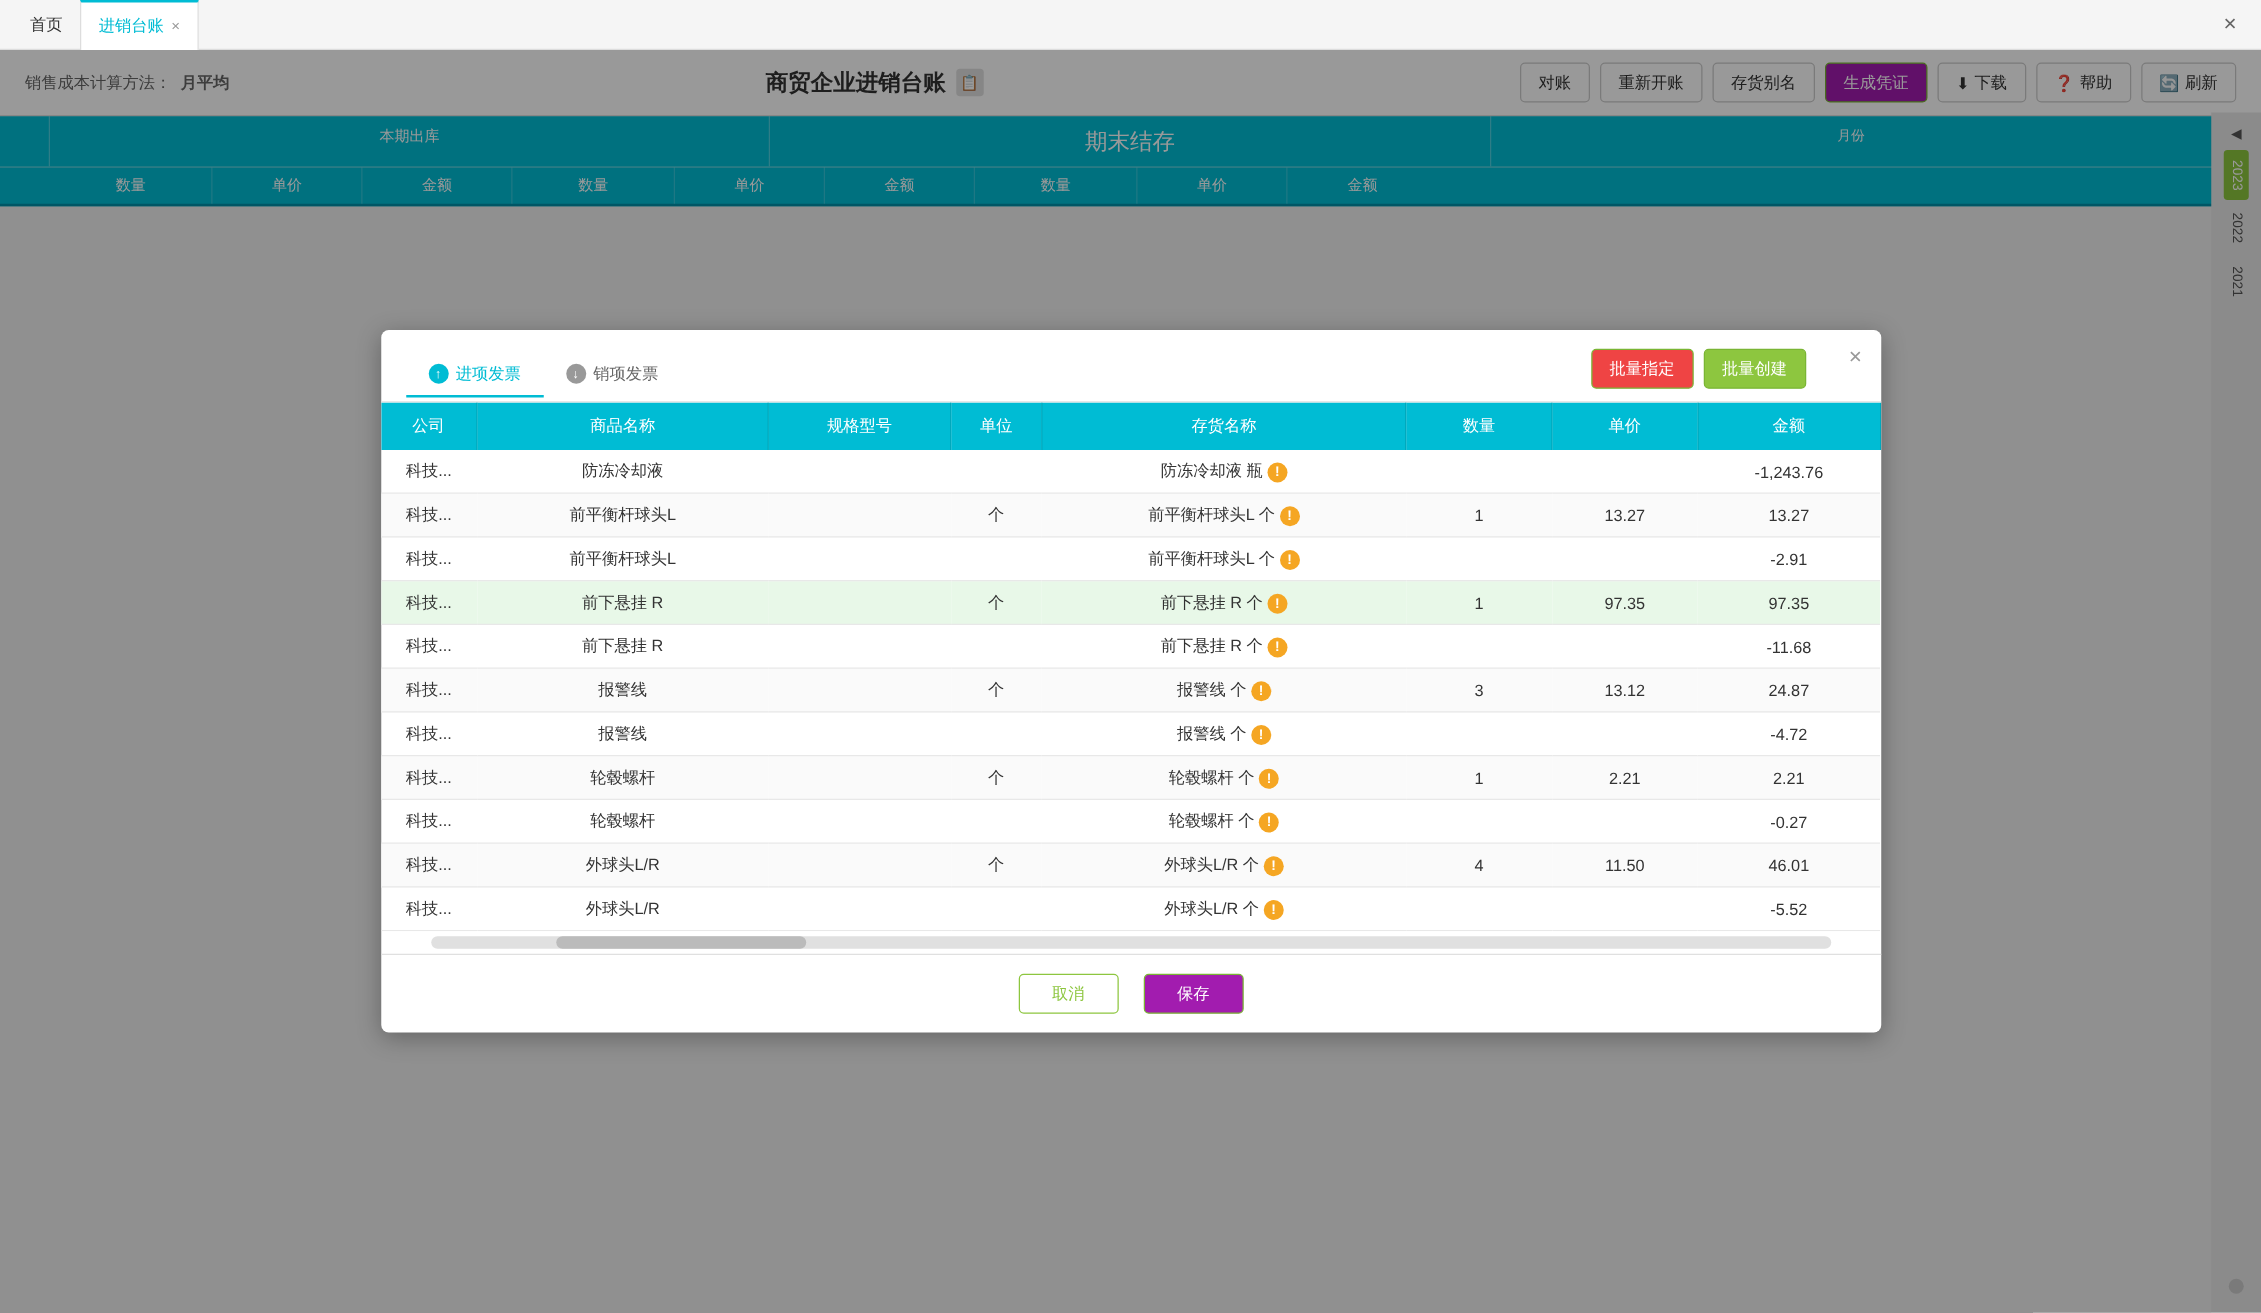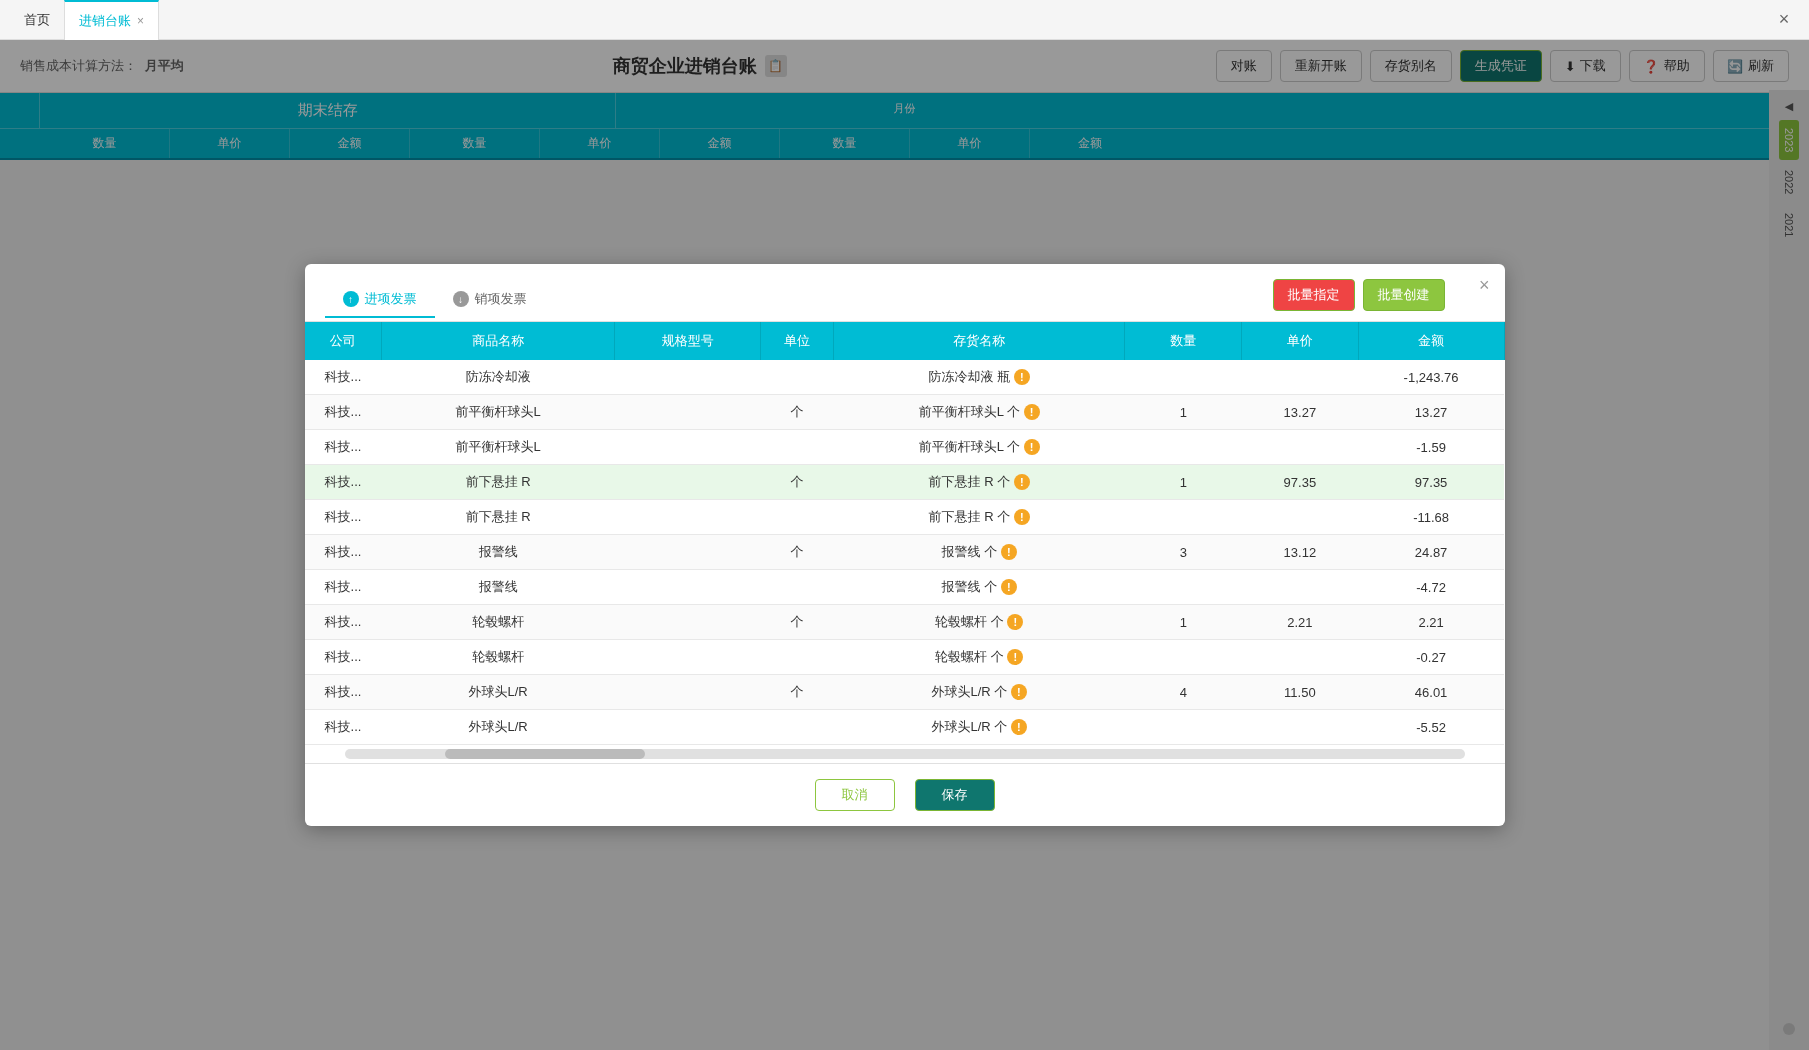--- a/index.html
+++ b/index.html
@@ -15,21 +15,21 @@
     
     .main { background: #f0f0f0; height: calc(1050px - 40px); position: relative; }
 
     
     .toolbar { background: #fff; padding: 10px 20px; display: flex; align-items: center; border-bottom: 1px solid #e0e0e0; }
     .toolbar-left { font-size: 13px; color: #666; }
     .toolbar-title { flex: 1; text-align: left; font-size: 18px; font-weight: bold; color: #333; display: flex; align-items: center; justify-content: center; gap: 8px; }
     .toolbar-title-icon { width: 22px; height: 22px; background: #e0e0e0; border-radius: 3px; display: flex; align-items: center; justify-content: center; font-size: 12px; color: #666; }
     .toolbar-right { display: flex; gap: 8px; align-items: center; }
     .btn { padding: 6px 14px; border-radius: 4px; border: 1px solid #ccc; cursor: pointer; font-size: 13px; background: #fff; color: #333; white-space: nowrap; }
-    .btn-primary { background: #0f766e; border-color: #7ab534; color: #fff; }
+    .btn-primary { background: #a21caf; border-color: #7ab534; color: #fff; }
     .btn-icon { display: flex; align-items: center; gap: 4px; }
 
     
     .modal-overlay { position: absolute; top: 0; left: 0; width: 100%; height: 100%; background: rgba(0,0,0,0.4); display: flex; align-items: center; justify-content: center; z-index: 100; }
     .modal { background: #fff; border-radius: 6px; width: 1200px; max-height: 700px; display: flex; flex-direction: column; position: relative; box-shadow: 0 4px 20px rgba(0,0,0,0.3); }
     .modal-header { padding: 15px 20px 0 20px; display: flex; align-items: center; justify-content: space-between; border-bottom: 1px solid #e0e0e0; }
     .modal-tabs { display: flex; gap: 0; }
     .modal-tab { padding: 8px 18px; cursor: pointer; border-bottom: 2px solid transparent; font-size: 13px; color: #666; display: flex; align-items: center; gap: 6px; }
     .modal-tab-active { border-bottom: 2px solid #00bcd4; color: #00bcd4; }
     .modal-tab-icon { width: 16px; height: 16px; border-radius: 50%; background: #00bcd4; display: flex; align-items: center; justify-content: center; color: #fff; font-size: 10px; }
@@ -93,21 +93,22 @@
       </button>
       <button class="btn btn-icon">
         <span>🔄</span>
         <span>刷新</span>
       </button>
     </div>
   </div>
 
   <div style="background:#00bcd4; display:grid; grid-template-columns: 40px 1fr 1fr 1fr 40px; color:#fff; text-align:center; border-bottom:1px solid rgba(255,255,255,0.3);">
     <div style="padding:8px 4px; font-size:12px; border-right:1px solid rgba(255,255,255,0.3);"></div>
-    <div style="padding:8px 4px; font-size:15px; border-right:1px solid rgba(255,255,255,0.3);">期末结存</div>
+    <div style="padding:8px 4px; font-size:12px; border-right:1px solid rgba(255,255,255,0.3);">本期出库</div>
+    <div style="padding:8px 4px; font-size:18px; border-right:1px solid rgba(255,255,255,0.3);">期末结存</div>
     <div style="padding:8px 4px; font-size:11px;">月份</div>
   </div>
   <div style="background:#00bcd4; display:grid; grid-template-columns: 40px 130px 120px 120px 130px 120px 120px 130px 120px 120px 40px; color:#fff; text-align:center; border-bottom:2px solid #008fa8;">
     <div style="padding:6px 4px; font-size:12px;"></div>
     <div style="padding:6px 4px; font-size:12px; border-right:1px solid rgba(255,255,255,0.2);">数量</div>
     <div style="padding:6px 4px; font-size:12px; border-right:1px solid rgba(255,255,255,0.2);">单价</div>
     <div style="padding:6px 4px; font-size:12px; border-right:1px solid rgba(255,255,255,0.2);">金额</div>
     <div style="padding:6px 4px; font-size:12px; border-right:1px solid rgba(255,255,255,0.2);">数量</div>
     <div style="padding:6px 4px; font-size:12px; border-right:1px solid rgba(255,255,255,0.2);">单价</div>
     <div style="padding:6px 4px; font-size:12px; border-right:1px solid rgba(255,255,255,0.2);">金额</div>
@@ -175,21 +176,21 @@
                   <td>13.27</td>
                 </tr>
                 <tr>
                   <td>科技...</td>
                   <td>前平衡杆球头L</td>
                   <td></td>
                   <td></td>
                   <td><span>前平衡杆球头L 个</span> <span class="warn-icon">!</span></td>
                   <td></td>
                   <td></td>
-                  <td>-1.59</td>
+                  <td>-2.91</td>
                 </tr>
                 <tr class="highlighted">
                   <td>科技...</td>
                   <td>前下悬挂 R</td>
                   <td></td>
                   <td>个</td>
                   <td><span>前下悬挂 R 个</span> <span class="warn-icon">!</span></td>
                   <td>1</td>
                   <td>97.35</td>
                   <td>97.35</td>

